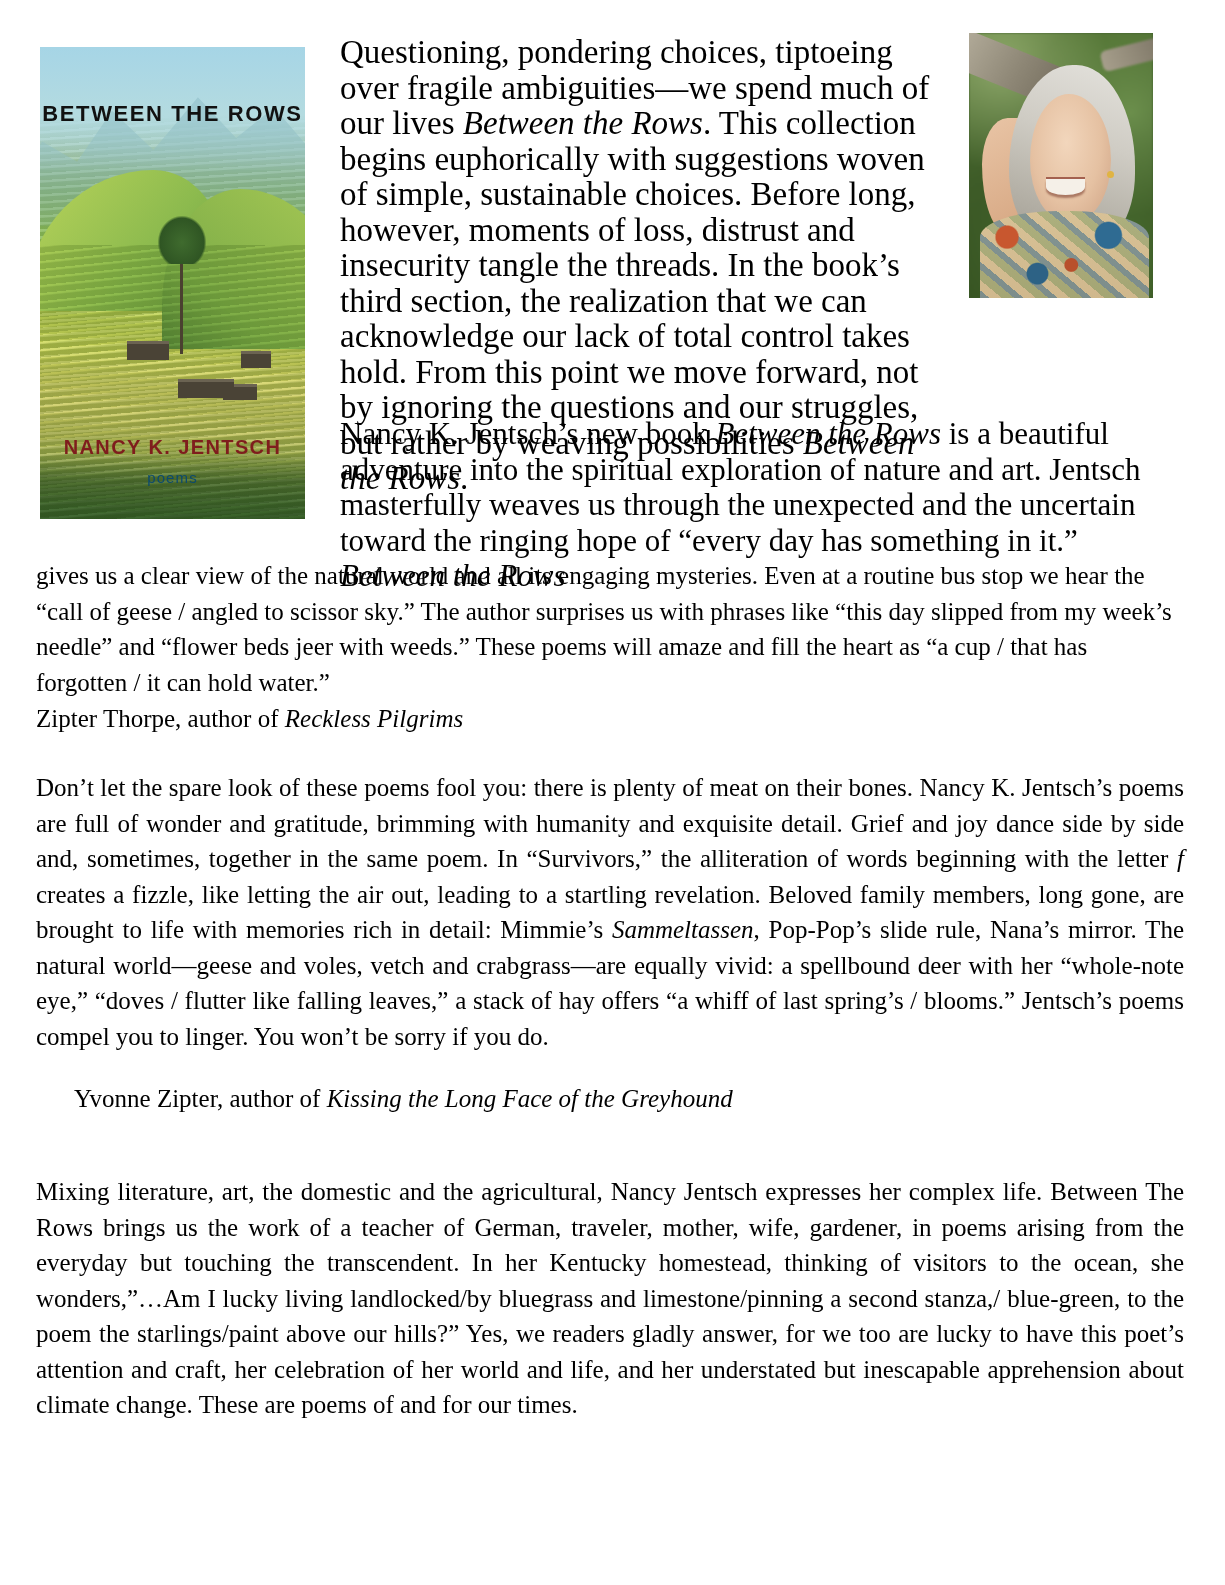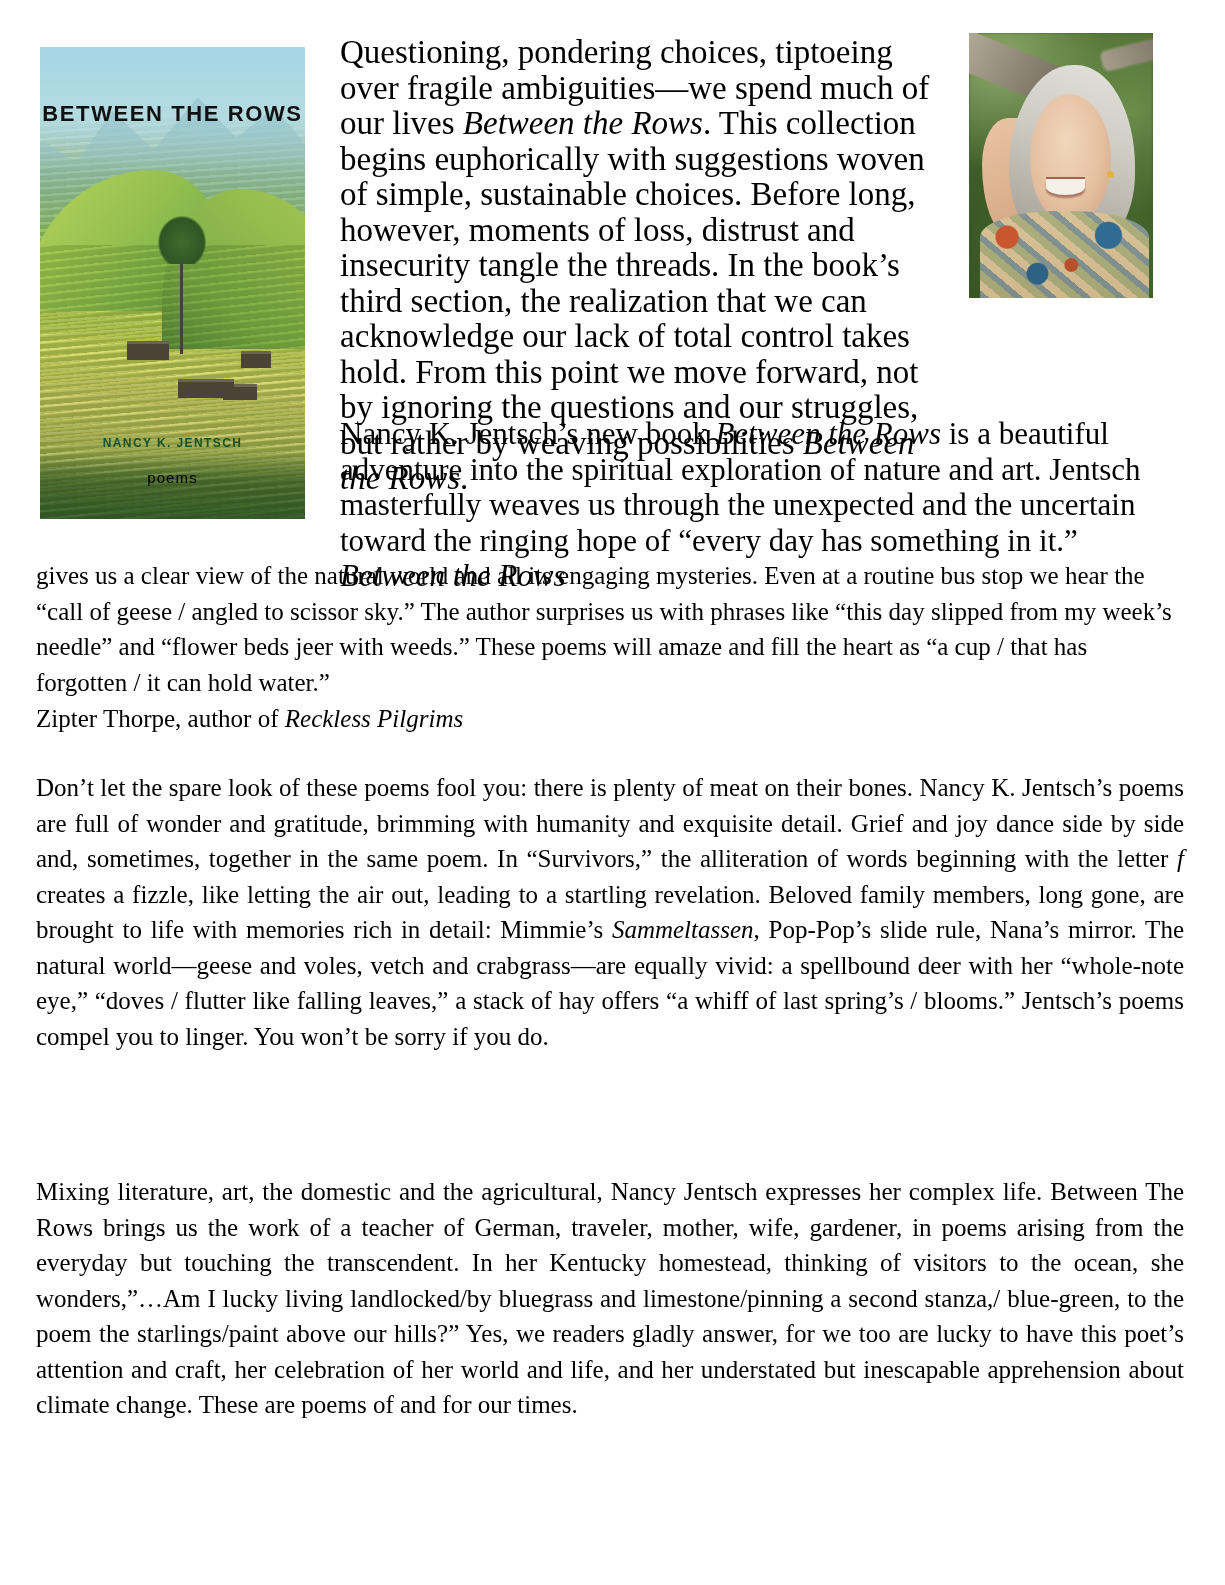--- a/index.html
+++ b/index.html
@@ -152,33 +152,33 @@
     color: #111111;
     white-space: nowrap;
   }
   .cover-author {
     position: absolute;
     left: 0; right: 0;
     top: 82.5%;
     text-align: center;
     font-family: "Liberation Sans", "DejaVu Sans", sans-serif;
     font-weight: 700;
-    font-size: 12px;
+    font-size: 20px;
     letter-spacing: 1.4px;
-    color: #14532d;
+    color: #7f1d1d;
   }
   .cover-subtitle {
     position: absolute;
     left: 0; right: 0;
     top: 89.5%;
     text-align: center;
     font-family: "Liberation Sans", "DejaVu Sans", sans-serif;
     font-size: 15px;
     letter-spacing: 1.1px;
-    color: #000000;
+    color: #0c4a6e;
   }
 
   
   .author-photo {
     position: absolute;
     left: 969px;
     top: 33px;
     width: 184px;
     height: 265px;
     overflow: hidden;
@@ -361,17 +361,18 @@
   <div class="col-text"><span>Questioning, pondering choices, tiptoeing over fragile ambiguities—we spend much of our lives </span><i>Between the Rows</i><span>. This collection begins euphorically with suggestions woven of simple, sustainable choices. Before long, however, moments of loss, distrust and insecurity tangle the threads. In the book’s third section, the realization that we can acknowledge our lack of total control takes hold. From this point we move forward, not by ignoring the questions and our struggles, but rather by weaving possibilities </span><i>Between the Rows</i><span>.</span></div>
 
   <div class="para2"><span>Nancy K. Jentsch’s new book </span><i>Between the Rows</i><span> is a beautiful adventure into the spiritual exploration of nature and art.  Jentsch masterfully weaves us through the unexpected and the uncertain toward the ringing hope of “every day has something in it.”   </span><i>Between the Rows</i></div>
 
   <div class="para2-tail"> gives us a clear view of the natural world and all its engaging mysteries.  Even at a routine bus stop we hear the “call of geese / angled to scissor sky.”  The author surprises us with phrases like “this day slipped from my week’s needle” and “flower beds jeer with weeds.”  These poems will amaze and fill the heart as “a cup / that has forgotten / it can hold water.”</div>
 
   <div class="block attrib b-thorpe"><span>Zipter Thorpe, author of </span><i>Reckless Pilgrims</i></div>
 
   <div class="block b-zipter-p"><span>Don’t let the spare look of these poems fool you: there is plenty of meat on their bones. Nancy K. Jentsch’s poems are full of wonder and gratitude, brimming with humanity and exquisite detail. Grief and joy dance side by side and, sometimes, together in the same poem. In “Survivors,” the alliteration of words beginning with the letter </span><i>f</i><span> creates a fizzle, like letting the air out, leading to a startling revelation. Beloved family members, long gone, are brought to life with memories rich in detail: Mimmie’s </span><i>Sammeltassen</i><span>, Pop-Pop’s slide rule, Nana’s mirror. The natural world—geese and voles, vetch and crabgrass—are equally vivid: a spellbound deer with her “whole-note eye,” “doves / flutter like falling leaves,” a stack of hay offers “a whiff of last spring’s / blooms.” Jentsch’s poems compel you to linger. You won’t be sorry if you do.</span></div>
 
+  <div class="block attrib indent b-zipter-a"><span>Yvonne Zipter, author of </span><i>Kissing the Long Face of the Greyhound</i></div>
 
   <div class="block b-hague-p">Mixing literature, art, the domestic and the agricultural, Nancy Jentsch expresses her complex life. Between The Rows brings us the work of a teacher of German, traveler, mother, wife, gardener, in poems arising from the everyday but touching the transcendent. In her Kentucky homestead, thinking of visitors to the ocean, she wonders,”…Am I lucky living landlocked/by bluegrass and limestone/pinning a second stanza,/ blue-green, to the poem the starlings/paint above our hills?” Yes, we readers gladly answer, for we too are lucky to have this poet’s attention and craft, her celebration of her world and life, and her understated but inescapable apprehension about climate change. These are poems of and for our times.</div>
 
 
 </div>
 
 </body></html>

